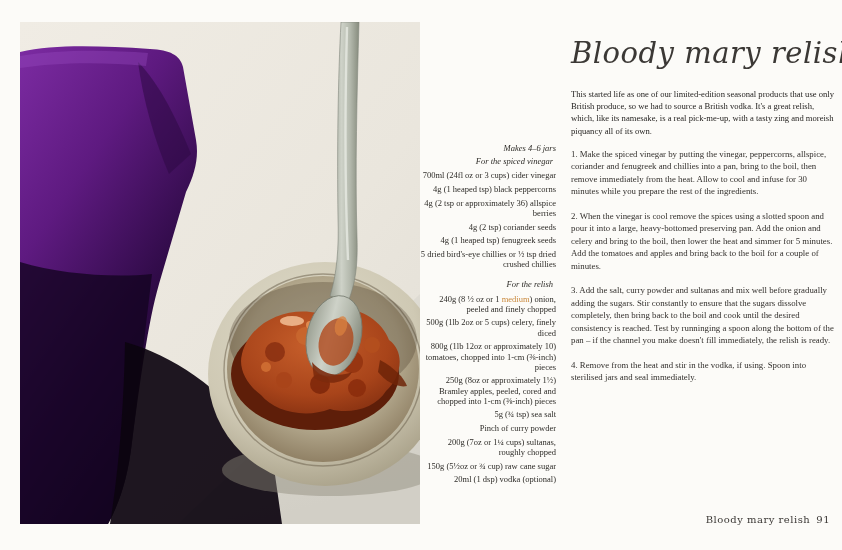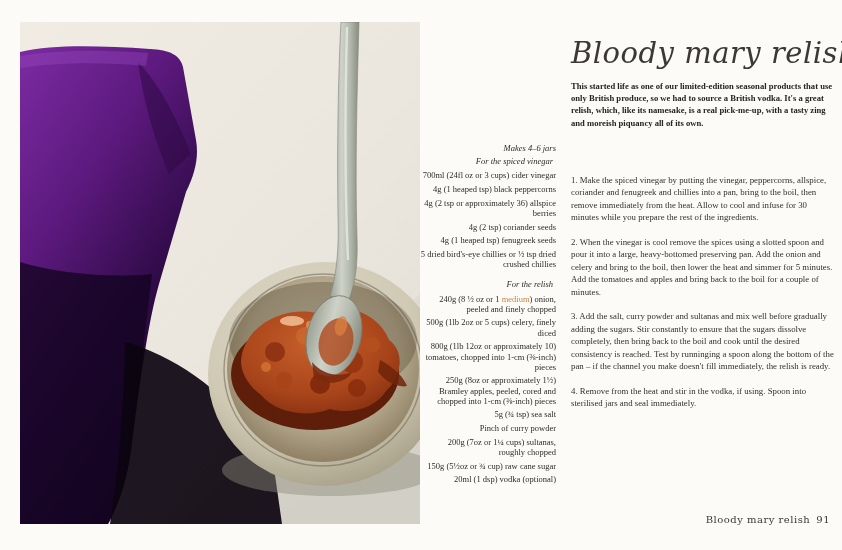--- a/index.html
+++ b/index.html
@@ -21,25 +21,25 @@
   .ing{margin-top:3.5px;}
   .hl{color:var(--highlight,#c9883b);text-align:right;}
 
   
   .title{
     position:absolute;left:571px;top:36px;width:265px;margin:0;
     font-family:"DejaVu Serif",serif;font-style:italic;font-weight:400;
     font-size:29px;color:#3b3835;letter-spacing:.5px;white-space:nowrap;
   }
   .intro{
-    position:absolute;left:571px;top:80px;width:263px;margin:0;
-    font-weight:bold;font-size:8.6px;line-height:1.42;color:#262422;
+    position:absolute;left:571px;top:88px;width:263px;margin:0;
+    font-weight:normal;font-size:8.6px;line-height:1.42;color:#262422;
     text-align:left;
   }
-  .steps{position:absolute;left:571px;top:148px;width:263px;margin-top:26px;}
+  .steps{position:absolute;left:571px;top:148px;width:263px;}
   .step{margin:0 0 12px;font-size:8.8px;line-height:1.42;color:#33302d;}
 
   .footer{
     position:absolute;right:12px;top:514px;
     font-family:"DejaVu Serif",serif;
     font-size:10px;color:#3b3835;letter-spacing:.5px;
   }
   .footer .pagenum{margin-left:6px;}
 </style>
 </head>

